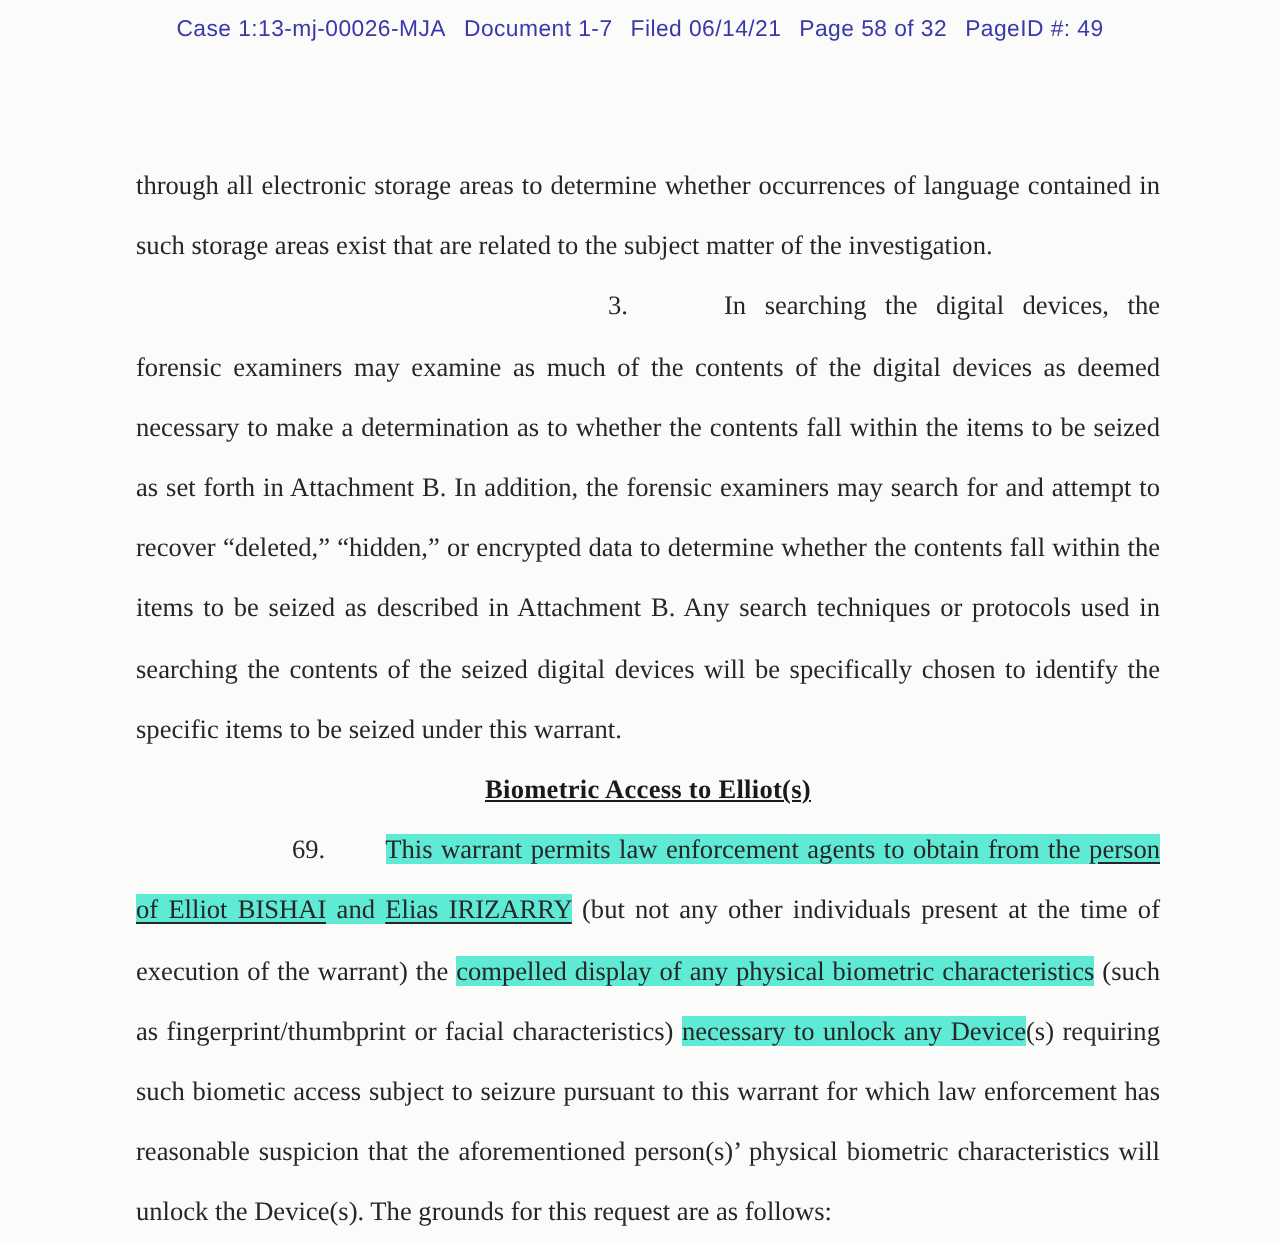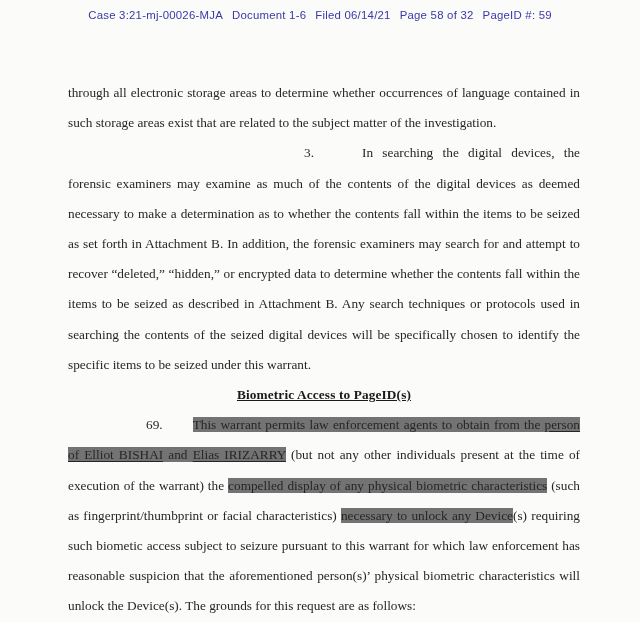--- a/index.html
+++ b/index.html
@@ -79,59 +79,59 @@
     font-weight: bold;
     text-decoration: underline;
     line-height: 30.2px;
     margin: 0;
     color: #1a1a1a;
     letter-spacing: 0.01em;
   }
 
   
   .hl {
-    background-color: #737373;
+    background-color: #5eead4;
     box-decoration-break: clone;
     -webkit-box-decoration-break: clone;
   }
   .ul {
     text-decoration: underline;
     text-underline-offset: 2px;
   }
 </style>
 </head>
 <body>
 
 <div class="ecf-header">
   <div class="ecf-line">
-    <span class="ecf-seg">Case 3:21-mj-00026-MJA</span>
+    <span class="ecf-seg">Case 1:13-mj-00026-MJA</span>
     <span class="ecf-gap"></span>
-    <span class="ecf-seg">Document 1-6</span>
+    <span class="ecf-seg">Document 1-7</span>
     <span class="ecf-gap"></span>
     <span class="ecf-seg">Filed 06/14/21</span>
     <span class="ecf-gap"></span>
     <span class="ecf-seg">Page 58 of 32</span>
     <span class="ecf-gap"></span>
-    <span class="ecf-seg">PageID #: 59</span>
+    <span class="ecf-seg">PageID #: 49</span>
   </div>
 </div>
 
 <div class="page">
   <div class="column">
 
     <p class="para">
       <span>through all electronic storage areas to determine whether occurrences of language contained in such storage areas exist that are related to the subject matter of the investigation.</span>
     </p>
 
     <p class="para p-num3">
       <span class="numlabel">3.</span><span class="numgap-wide"></span><span>In searching the digital devices, the forensic examiners may examine as much of the contents of the digital devices as deemed necessary to make a determination as to whether the contents fall within the items to be seized as set forth in Attachment B.  In addition, the forensic examiners may search for and attempt to recover “deleted,” “hidden,” or encrypted data to determine whether the contents fall within the items to be seized as described in Attachment B.  Any search techniques or protocols used in searching the contents of the seized digital devices will be specifically chosen to identify the specific items to be seized under this warrant.</span>
     </p>
 
     <p class="heading">
-      <span>Biometric Access to PageID(s)</span>
+      <span>Biometric Access to Elliot(s)</span>
     </p>
 
     <p class="para p-num69">
       <span class="numlabel">69.</span><span class="numgap"></span><span class="hl">This warrant permits law enforcement agents to obtain from the </span><span class="hl ul">person of Elliot BISHAI</span><span class="hl"> and </span><span class="hl ul">Elias IRIZARRY</span><span> (but not any other individuals present at the time of execution of the warrant) the </span><span class="hl">compelled display of any physical biometric characteristics</span><span> (such as fingerprint/thumbprint or facial characteristics) </span><span class="hl">necessary to unlock any Device</span><span>(s) requiring such biometic access subject to seizure pursuant to this warrant for which law enforcement has reasonable suspicion that the aforementioned person(s)’ physical biometric characteristics will unlock the Device(s).  The grounds for this request are as follows:</span>
     </p>
 
   </div>
 </div>
 
 </body></html>

